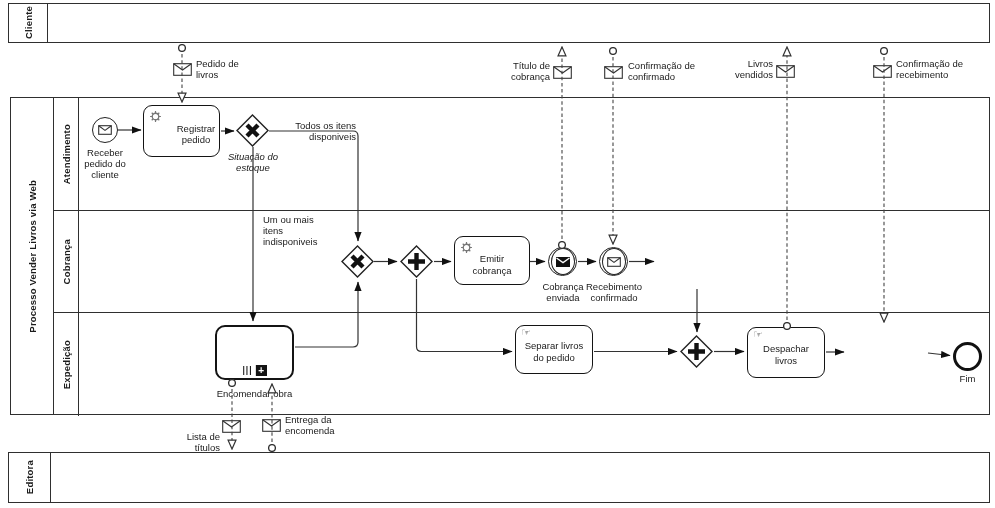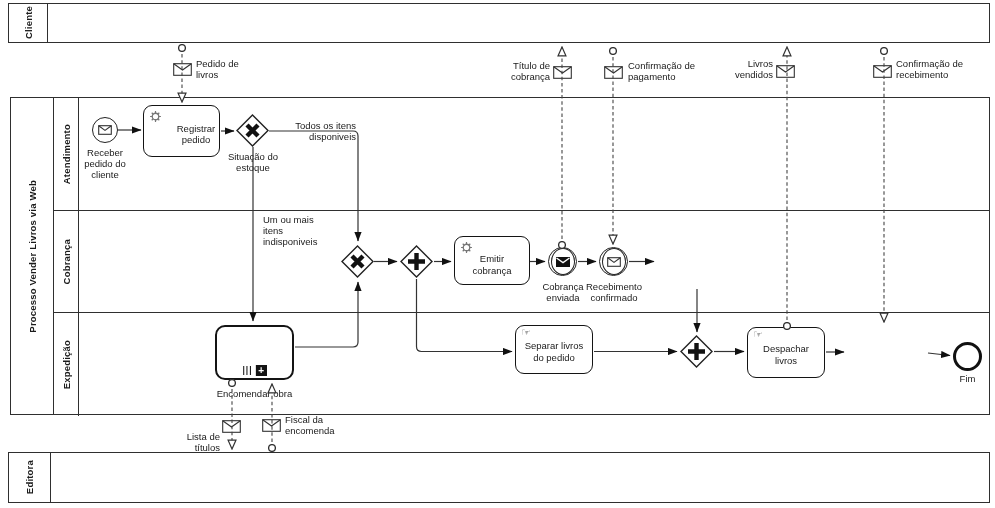--- a/index.html
+++ b/index.html
@@ -91,21 +91,21 @@
     </svg>
     <span style="padding-top:6px;max-width:58px;">Registrar pedido</span>
   </div>
 
   <div class="gateway" style="left:236px;top:114px;">
     <svg width="33" height="33" viewBox="0 0 33 33">
       <polygon points="16.5,1 32,16.5 16.5,32 1,16.5" fill="#fff" stroke="#222" stroke-width="1.4"></polygon>
       <path d="M11,11 L22,22 M22,11 L11,22" stroke="#111" stroke-width="4.4"></path>
     </svg>
   </div>
-  <div class="dlabel center" style="left:221px;top:151px;width:64px;">Situação do estoque</div>
+  <div class="dlabel center" style="left:221px;top:151px;width:64px;font-style:italic;">Situação do estoque</div>
 
   <div class="gateway" style="left:341px;top:245px;">
     <svg width="33" height="33" viewBox="0 0 33 33">
       <polygon points="16.5,1 32,16.5 16.5,32 1,16.5" fill="#fff" stroke="#222" stroke-width="1.4"></polygon>
       <path d="M11,11 L22,22 M22,11 L11,22" stroke="#111" stroke-width="4.4"></path>
     </svg>
   </div>
 
   <div class="gateway" style="left:400px;top:245px;">
     <svg width="33" height="33" viewBox="0 0 33 33">
@@ -184,21 +184,21 @@
   <div class="dlabel right" style="left:498px;top:60px;width:52px;">Título de cobrança</div>
   <svg class="layer" style="left:553px;top:66px;" width="19" height="13">
     <rect x="0.7" y="0.7" width="17.6" height="11.6" fill="#fff" stroke="#333" stroke-width="1.1"></rect>
     <path d="M0.7,0.7 L9.5,7 L18.3,0.7" fill="none" stroke="#333" stroke-width="1.1"></path>
   </svg>
 
   <svg class="layer" style="left:604px;top:66px;" width="19" height="13">
     <rect x="0.7" y="0.7" width="17.6" height="11.6" fill="#fff" stroke="#333" stroke-width="1.1"></rect>
     <path d="M0.7,0.7 L9.5,7 L18.3,0.7" fill="none" stroke="#333" stroke-width="1.1"></path>
   </svg>
-  <div class="dlabel" style="left:628px;top:60px;width:68px;">Confirmação de pagamento</div>
+  <div class="dlabel" style="left:628px;top:60px;width:68px;">Confirmação de confirmado</div>
 
   <div class="dlabel right" style="left:727px;top:58px;width:46px;">Livros vendidos</div>
   <svg class="layer" style="left:776px;top:65px;" width="19" height="13">
     <rect x="0.7" y="0.7" width="17.6" height="11.6" fill="#fff" stroke="#333" stroke-width="1.1"></rect>
     <path d="M0.7,0.7 L9.5,7 L18.3,0.7" fill="none" stroke="#333" stroke-width="1.1"></path>
   </svg>
 
   <svg class="layer" style="left:873px;top:65px;" width="19" height="13">
     <rect x="0.7" y="0.7" width="17.6" height="11.6" fill="#fff" stroke="#333" stroke-width="1.1"></rect>
     <path d="M0.7,0.7 L9.5,7 L18.3,0.7" fill="none" stroke="#333" stroke-width="1.1"></path>
@@ -208,21 +208,21 @@
   <div class="dlabel right" style="left:176px;top:431px;width:44px;">Lista de títulos</div>
   <svg class="layer" style="left:222px;top:420px;" width="19" height="13">
     <rect x="0.7" y="0.7" width="17.6" height="11.6" fill="#fff" stroke="#333" stroke-width="1.1"></rect>
     <path d="M0.7,0.7 L9.5,7 L18.3,0.7" fill="none" stroke="#333" stroke-width="1.1"></path>
   </svg>
 
   <svg class="layer" style="left:262px;top:419px;" width="19" height="13">
     <rect x="0.7" y="0.7" width="17.6" height="11.6" fill="#fff" stroke="#333" stroke-width="1.1"></rect>
     <path d="M0.7,0.7 L9.5,7 L18.3,0.7" fill="none" stroke="#333" stroke-width="1.1"></path>
   </svg>
-  <div class="dlabel" style="left:285px;top:414px;width:64px;">Fiscal da encomenda</div>
+  <div class="dlabel" style="left:285px;top:414px;width:64px;">Entrega da encomenda</div>
 
   <svg class="layer" width="995" height="508">
     <defs>
       <marker id="mArrow" viewBox="0 0 8 6" refX="7.5" refY="3" markerWidth="8" markerHeight="6" orient="auto">
         <path d="M0,0 L8,3 L0,6 Z" fill="#111"></path>
       </marker>
       <marker id="mOpen" viewBox="0 0 9 8" refX="8" refY="4" markerWidth="10" markerHeight="9" orient="auto">
         <path d="M0.8,0.8 L8,4 L0.8,7.2 Z" fill="#fff" stroke="#333" stroke-width="1"></path>
       </marker>
       <marker id="mCircle" viewBox="0 0 7 7" refX="3.5" refY="3.5" markerWidth="8" markerHeight="8" orient="auto">

